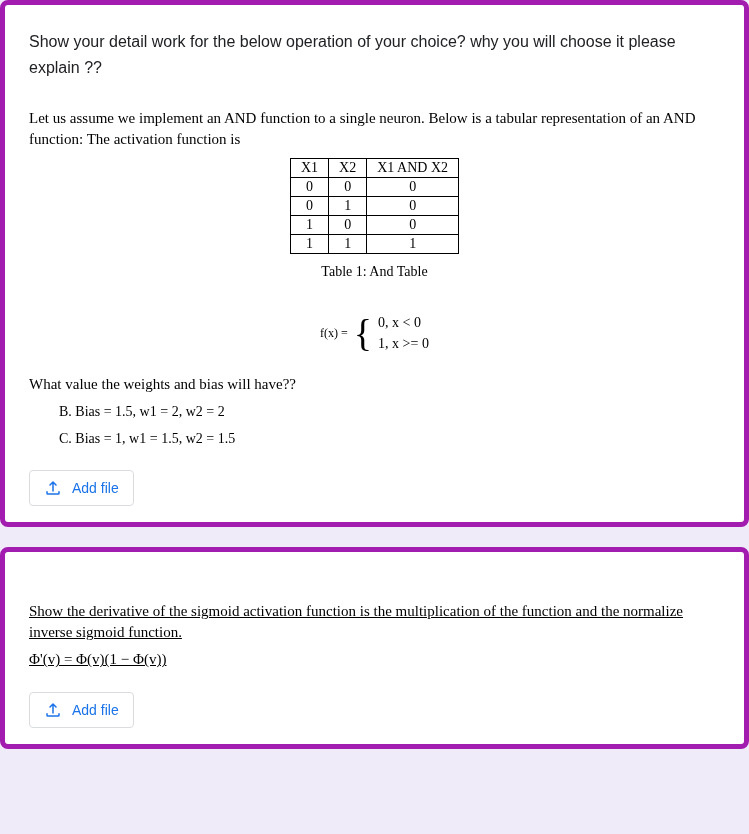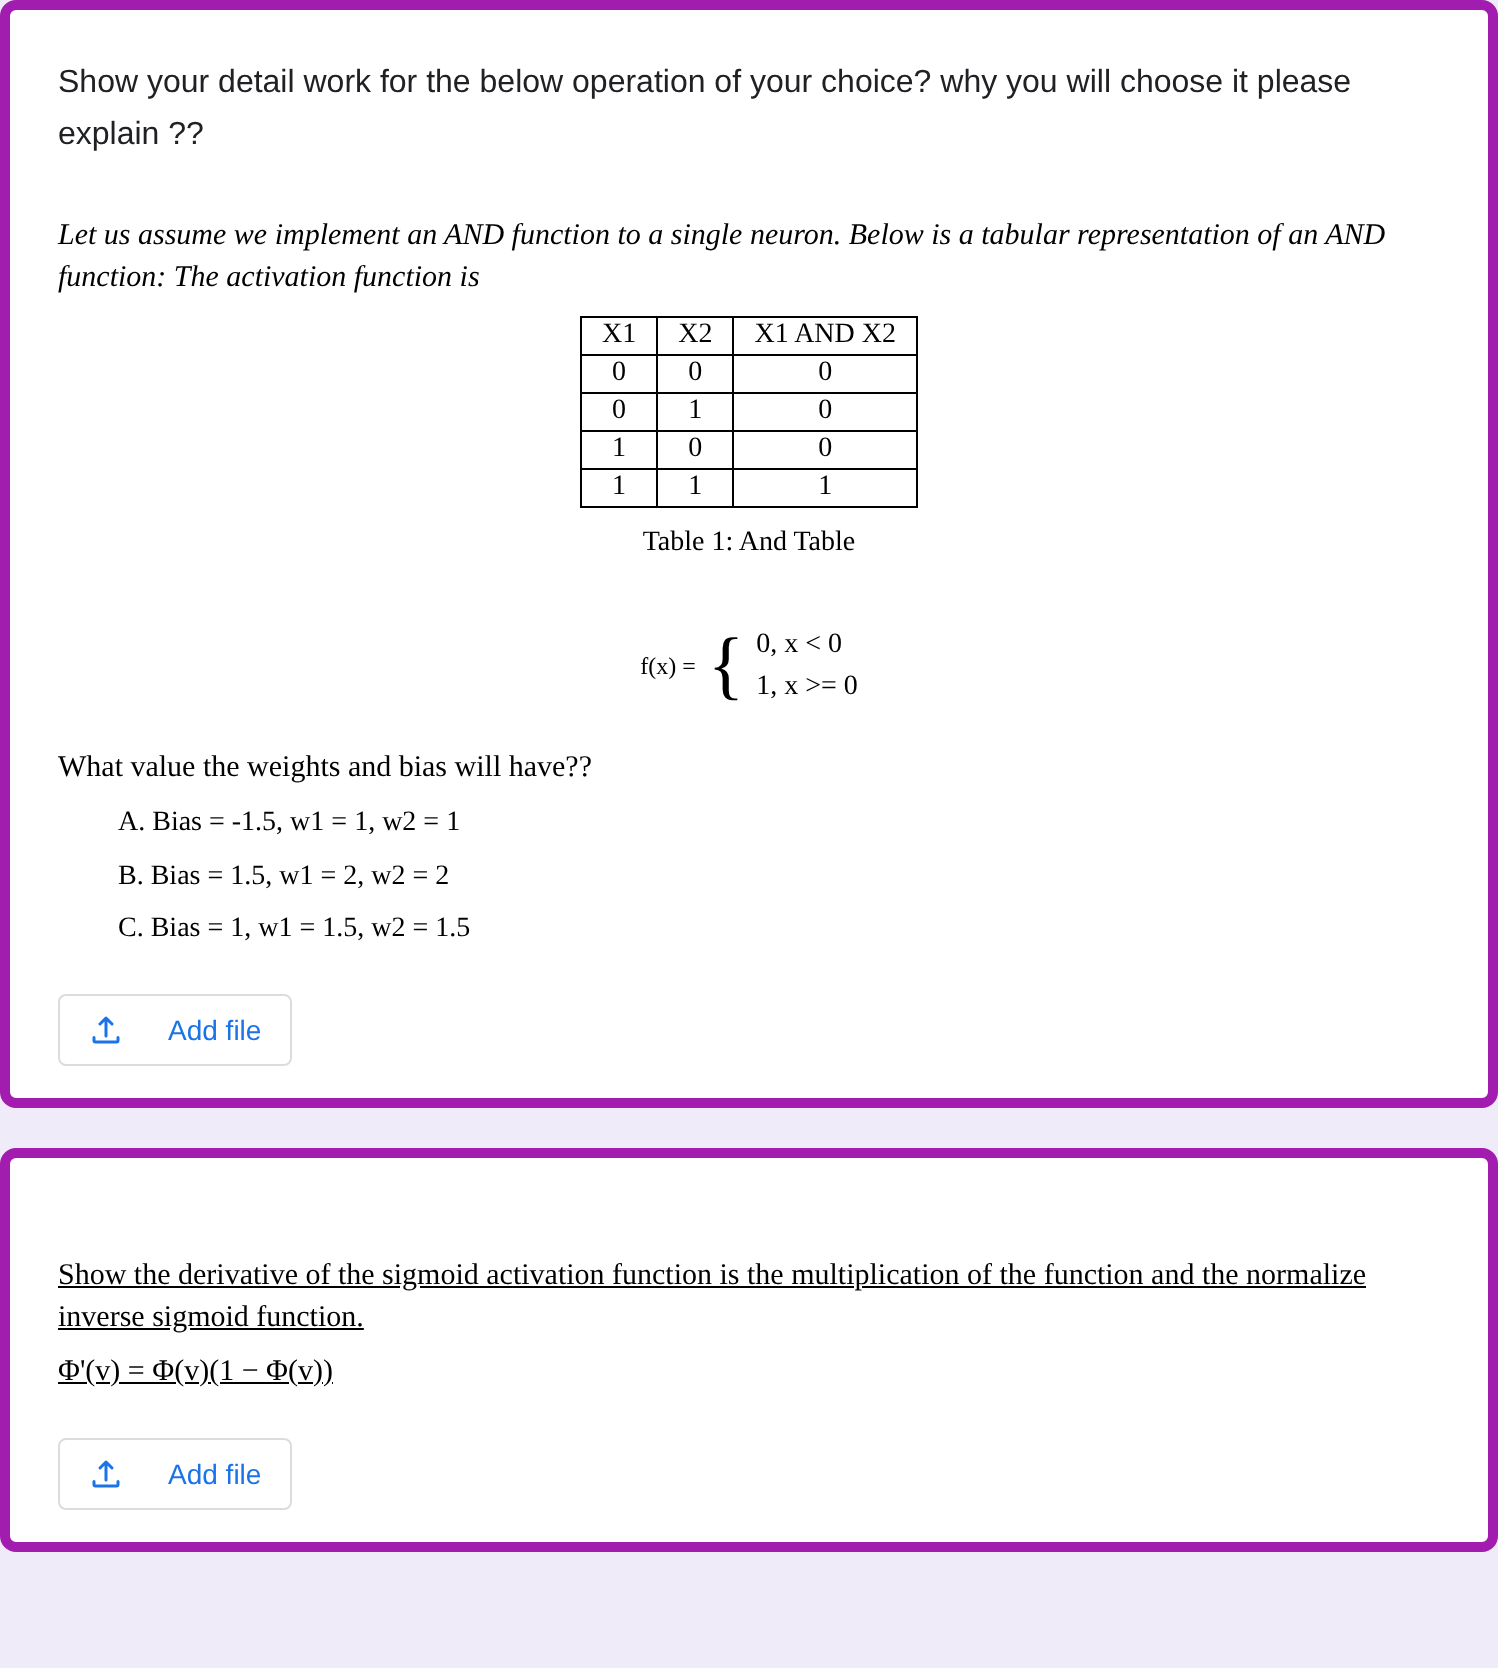--- a/index.html
+++ b/index.html
@@ -24,21 +24,20 @@
     margin-bottom: 28px;
   }
   .serif-block {
     font-family: "Times New Roman", Times, serif;
     font-size: 15px;
     color: #000;
   }
   .intro-text {
     margin-bottom: 6px;
     line-height: 1.4;
-    font-style: italic;
   }
   .table-wrap {
     width: 100%;
     display: flex;
     flex-direction: column;
     align-items: center;
     margin: 8px 0 2px 0;
   }
   table.truth {
     border-collapse: collapse;
@@ -85,21 +84,21 @@
   }
   .options {
     font-family: "Times New Roman", Times, serif;
     font-size: 14px;
     margin-left: 30px;
     line-height: 1.9;
   }
   .add-file {
     display: inline-flex;
     align-items: center;
-    gap: 22px;
+    gap: 10px;
     border: 1px solid #dadce0;
     border-radius: 4px;
     padding: 8px 14px;
     color: #1a73e8;
     font-family: Arial, sans-serif;
     font-size: 14px;
     font-weight: 500;
     background: #fff;
     margin-top: 18px;
     cursor: pointer;
@@ -175,21 +174,20 @@
         <span class="cases">
           <div>0,   x &lt; 0</div>
           <div>1,   x &gt;= 0</div>
         </span>
       </span>
     </div>
 
     <div class="subq">What value the weights and bias will have??</div>
 
     <div class="options">
-      <div>A.  Bias = -1.5, w1 = 1, w2 = 1</div>
       <div>B.  Bias = 1.5, w1 = 2, w2 = 2</div>
       <div>C.  Bias = 1, w1 = 1.5, w2 = 1.5</div>
     </div>
   </div>
 
   <button class="add-file">
     <svg viewBox="0 0 24 24" fill="none" stroke="#1a73e8" stroke-width="2">
       <path d="M12 16V4M12 4l-4 4M12 4l4 4" stroke-linecap="round" stroke-linejoin="round"></path>
       <path d="M4 17v2a1 1 0 001 1h14a1 1 0 001-1v-2" stroke-linecap="round"></path>
     </svg>

